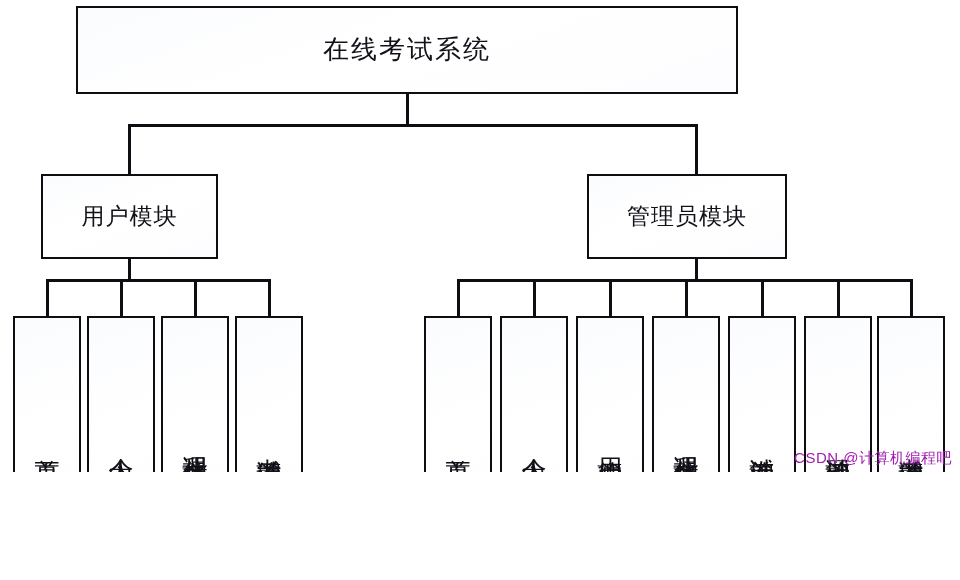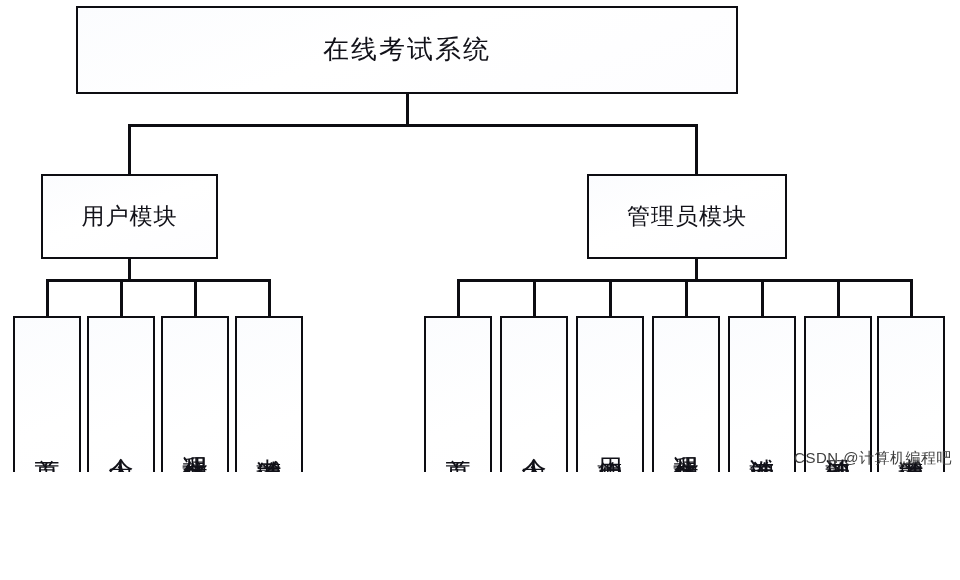--- a/index.html
+++ b/index.html
@@ -80,21 +80,21 @@
     background: #0d0d12;
   }
   .line-v { width: 3px; }
   .line-h { height: 3px; }
   
   #watermark {
     position: absolute;
     right: 8px;
     bottom: 4px;
     font-size: 15px;
-    color: #404040;
+    color: #a21caf;
     font-family: "Liberation Sans", sans-serif;
     letter-spacing: 0.5px;
     user-select: none;
     white-space: nowrap;
     text-align: right;
   }
 </style>
 </head>
 <body>
 

